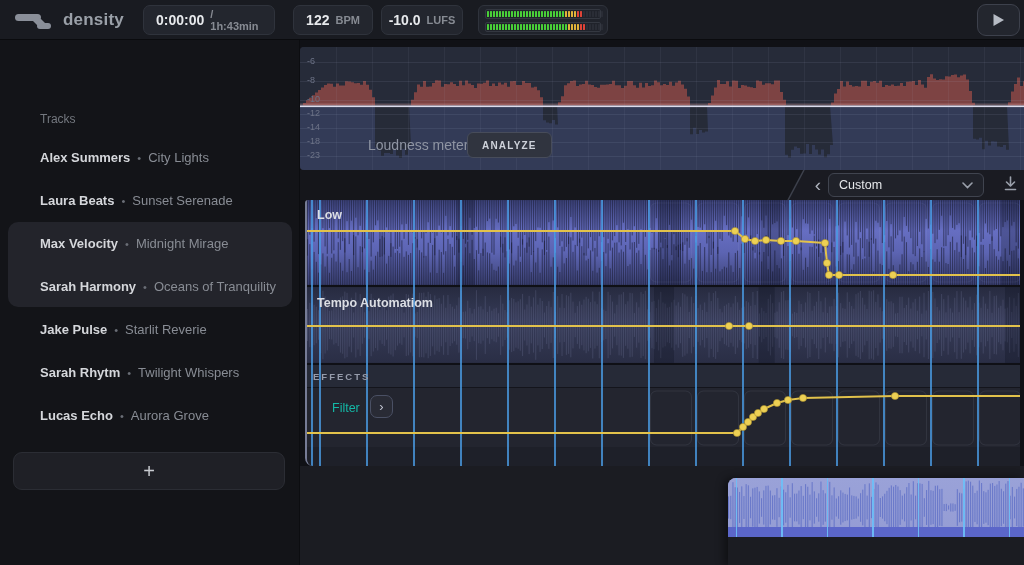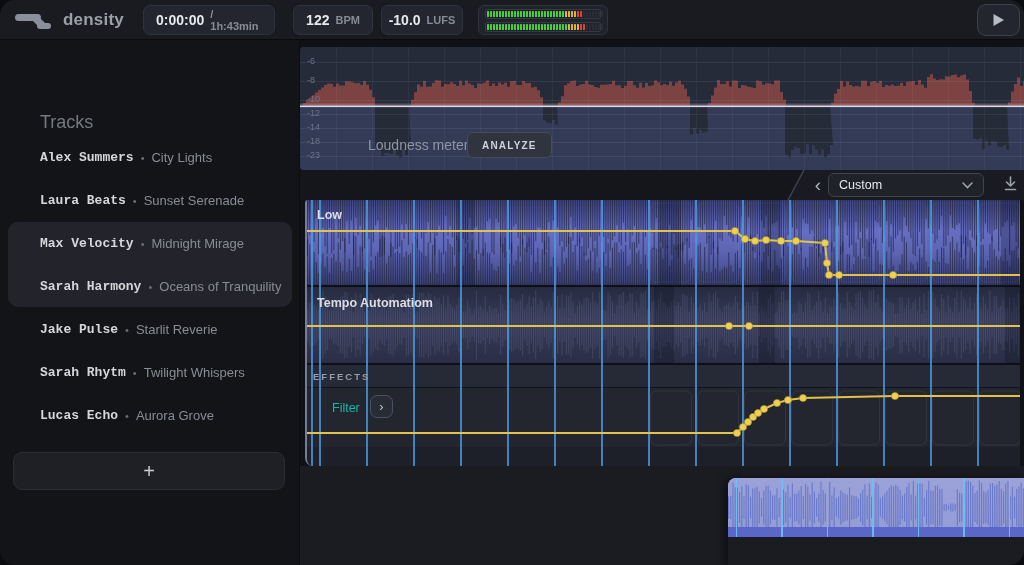--- a/index.html
+++ b/index.html
@@ -1,18 +1,18 @@
 <!DOCTYPE html>
 <html><head>
 <meta charset="utf-8">
 <style>
   html,body{margin:0;padding:0;background:#0b0c0f;}
   *{box-sizing:border-box;}
   .app{position:relative;width:1024px;height:565px;overflow:hidden;background:#101116;
-       font-family:"Liberation Sans",sans-serif;color:#d5d7db;border-radius:15px;-webkit-font-smoothing:antialiased;}
+       font-family:"Liberation Sans",sans-serif;color:#d5d7db;-webkit-font-smoothing:antialiased;}
 
   
   .topbar{position:absolute;left:0;top:0;width:1024px;height:40px;background:#191b21;border-bottom:1px solid #0a0b0e;}
   .logo{position:absolute;left:14px;top:8px;display:flex;align-items:center;gap:9px;}
   .logo-text{font-size:17px;font-weight:700;color:#9aa0a8;letter-spacing:.2px;}
   .badge{position:absolute;top:5px;height:30px;background:#23262e;border:1px solid #2f333c;border-radius:7px;
          display:flex;align-items:center;justify-content:center;padding:0 12px;}
   .badge-val{font-size:14px;font-weight:700;color:#e7e9ec;}
   .badge-sub{font-size:11px;color:#878b93;margin-left:6px;font-weight:600;}
   .badge-time{left:143px;width:132px;}
@@ -20,25 +20,25 @@
   .badge-lufs{left:381px;width:82px;}
   .meter{position:absolute;left:478px;top:5px;width:130px;height:30px;background:#20232b;border:1px solid #2f333c;
          border-radius:6px;display:flex;flex-direction:column;justify-content:center;gap:3px;padding:0 6px;}
   .meter-bar{height:10px;border:1px solid #343841;border-radius:2px;display:flex;gap:1px;align-items:center;padding:1px;}
   .meter-bar i{display:block;width:2px;height:6px;border-radius:.5px;flex:none;}
   .play-btn{position:absolute;left:977px;top:4px;width:43px;height:32px;background:#23262e;border:1px solid #3d414c;
             border-radius:9px;display:flex;align-items:center;justify-content:center;cursor:pointer;padding:0;}
 
   
   .sidebar{position:absolute;left:0;top:40px;width:300px;height:525px;background:#131418;border-right:1px solid #0c0d10;}
-  .sidebar-title{position:absolute;left:40px;top:72px;font-size:18px;color:#74787f;}
+  .sidebar-title{position:absolute;left:40px;top:72px;font-size:12px;color:#74787f;}
   .sidebar-selection{position:absolute;left:8px;top:182px;width:284px;height:85px;background:#23242b;border-radius:10px;}
   .track-list{position:absolute;left:0;top:96px;right:0;margin:0;padding:0;list-style:none;}
   .track-list li{height:43px;display:flex;align-items:center;padding-left:40px;font-size:13px;cursor:pointer;position:relative;}
-  .t-artist{font-weight:700;color:#d5d7db;font-family:Liberation Mono, monospace;}
+  .t-artist{font-weight:700;color:#d5d7db;}
   .t-dot{color:#6a6e76;margin:0 7px;font-size:11px;}
   .t-song{color:#888c94;}
   .add-btn{position:absolute;left:13px;top:412px;width:272px;height:38px;background:#1f2026;border:1px solid #2b2d34;
            border-radius:9px;color:#c9ccd1;font-size:20px;line-height:1;cursor:pointer;font-family:inherit;}
 
   
   .loudness{position:absolute;left:300px;top:47px;width:724px;height:123px;background:#262b39;border-radius:4px 0 0 4px;overflow:hidden;}
   .loudness svg{position:absolute;left:0;top:0;}
   .tick{position:absolute;left:7px;font-size:9px;color:#6d7387;z-index:3;}
   .loud-label{position:absolute;left:68px;top:90px;font-size:14px;color:#8f95a3;z-index:4;}

